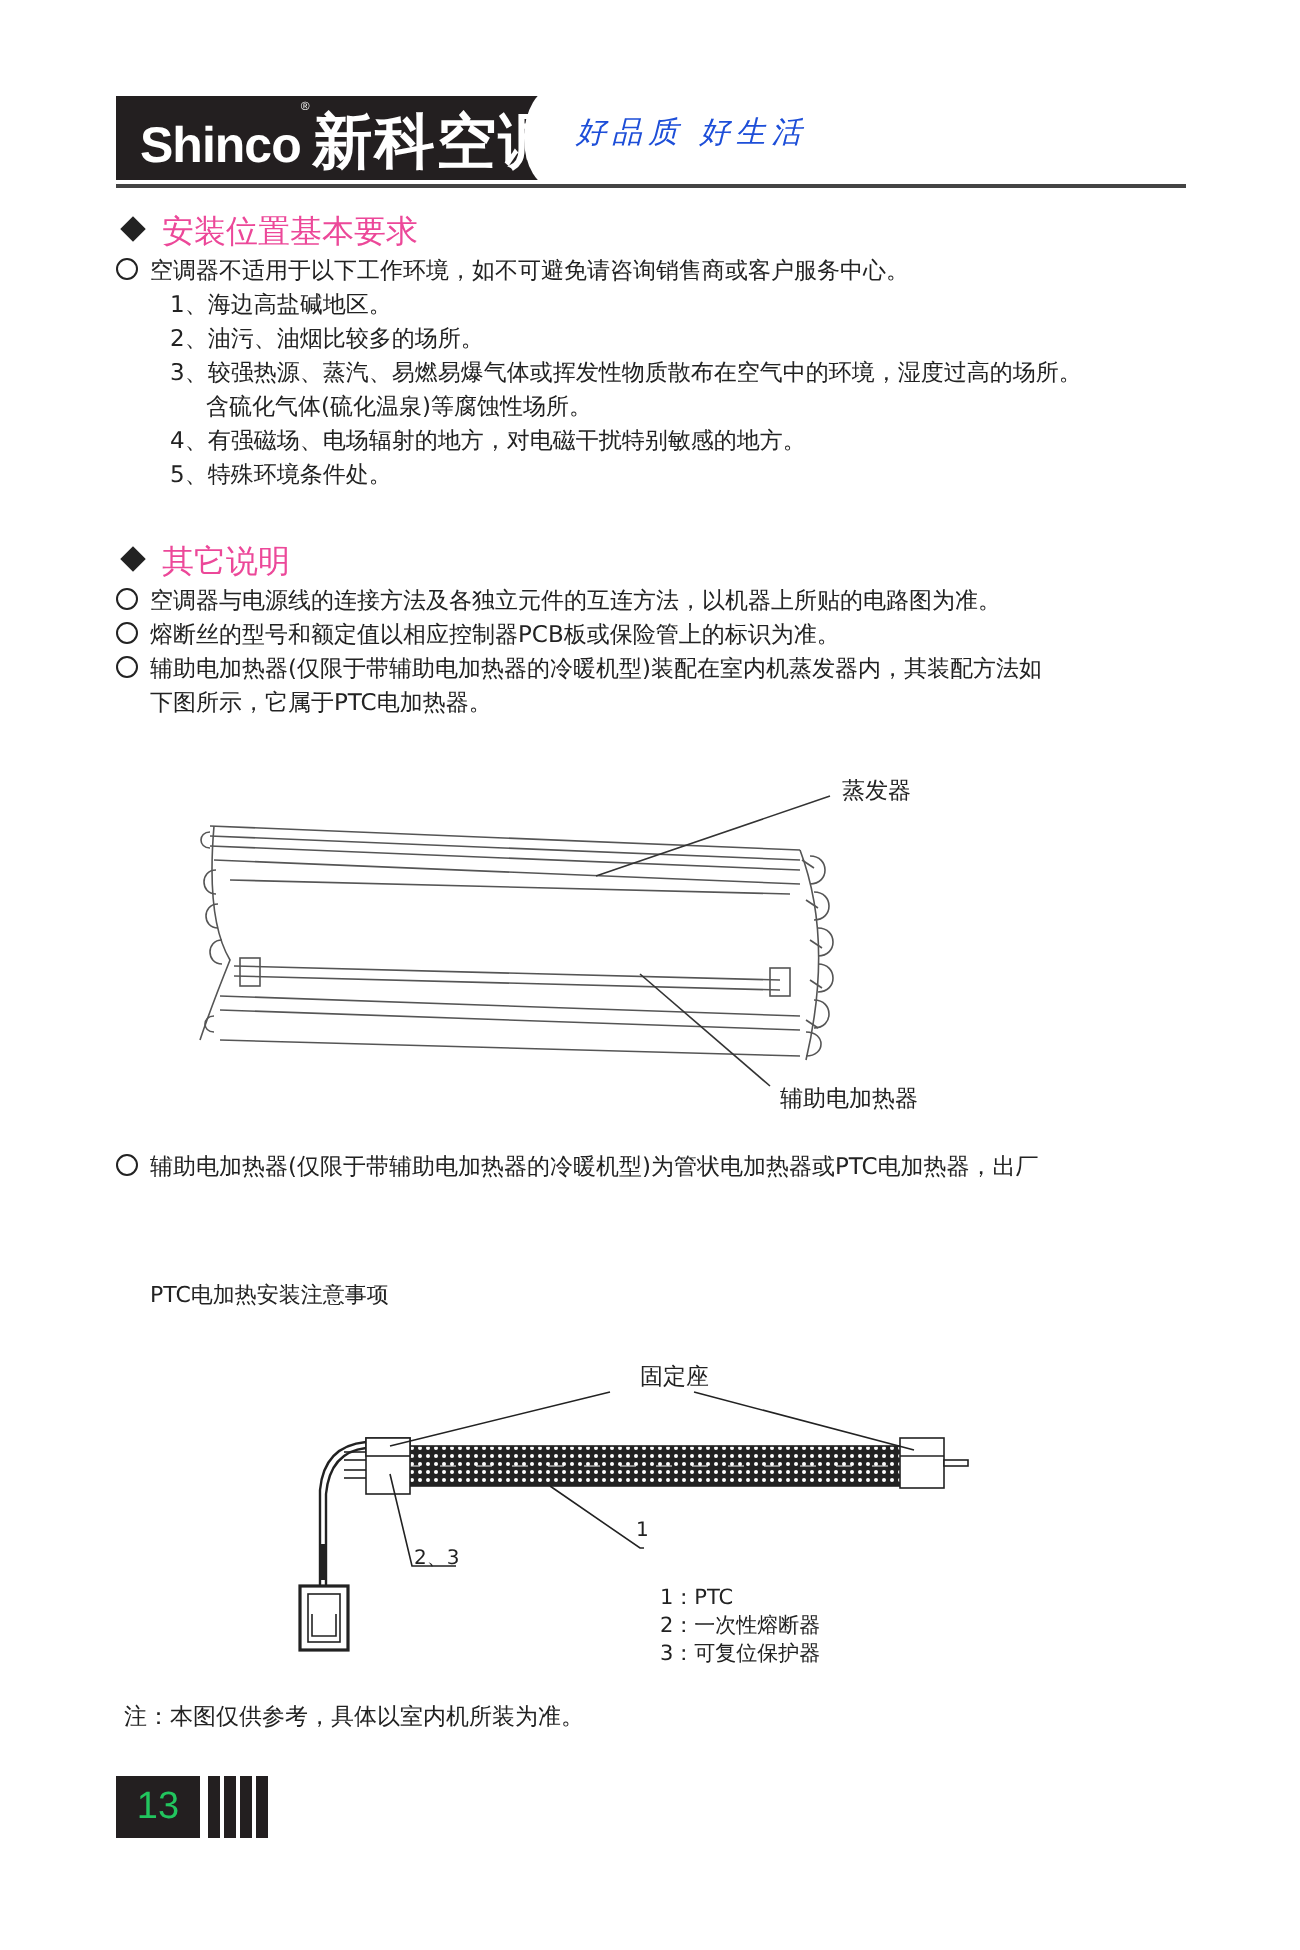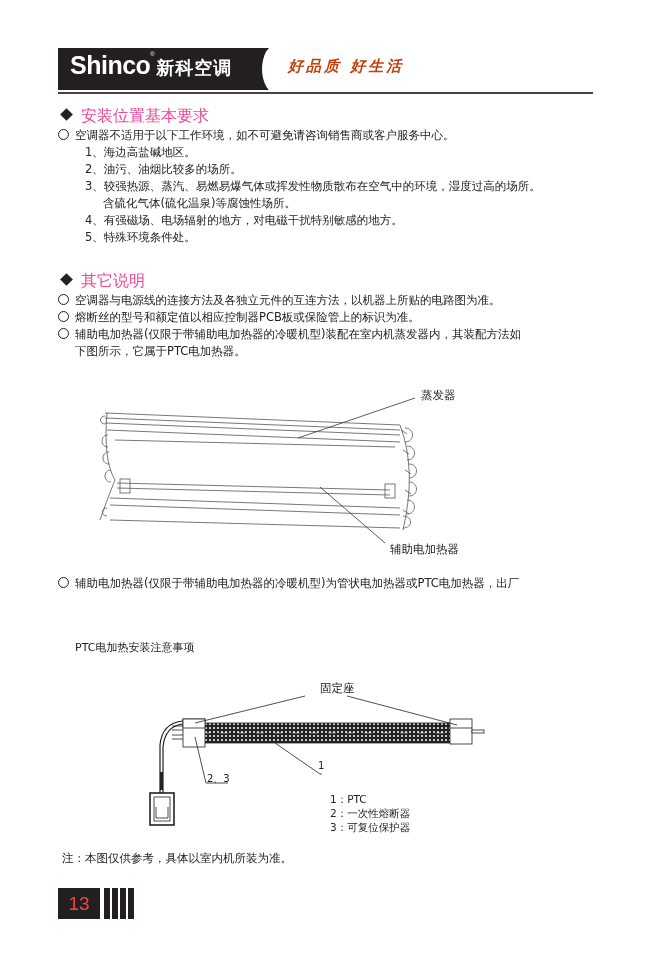--- a/index.html
+++ b/index.html
@@ -6,35 +6,35 @@
   body { width:650px; height:975px; position:relative; overflow:hidden;
          font-family:"DejaVu Sans","Liberation Sans",sans-serif; color:#222; }
   .abs { position:absolute; }
   
   .brand-box { left:58px; top:48px; width:218px; height:42px; background:#231f20; }
   .brand-curve { left:262px; top:44px; width:30px; height:50px; background:#fff;
                  border-radius:50% 0 0 50% / 50% 0 0 50%; }
   .brand-text { left:70px; top:51px; color:#fff; font-family:"Liberation Sans",sans-serif;
                 font-weight:bold; font-size:25px; letter-spacing:-0.5px; white-space:nowrap; }
   .brand-text .reg { font-size:6px; vertical-align:top; font-weight:normal; margin-right:2px; }
-  .brand-text .cn { font-size:18px; letter-spacing:1px; }
+  .brand-text .cn { font-size:30px; letter-spacing:1px; }
   .slogan { left:288px; top:57px; font-family:"DejaVu Serif",serif; font-style:italic;
-            font-weight:bold; font-size:15px; color:#c2410c; letter-spacing:3px; white-space:nowrap; }
+            font-weight:normal; font-size:15px; color:#1d4ed8; letter-spacing:3px; white-space:nowrap; }
   .header-rule { left:58px; top:92px; width:535px; height:2px; background:#444; }
   
   .h2 { font-size:16px; color:#ec4899; white-space:nowrap; }
   .h2 .diamond { display:inline-block; width:9px; height:9px; background:#222;
                  transform:rotate(45deg); margin:0 10px 2px 4px; }
   .line { font-size:11.5px; line-height:17px; white-space:nowrap; color:#222; }
   .bullet { display:inline-block; width:9px; height:9px; border:1px solid #222; border-radius:50%;
             margin-right:6px; vertical-align:-1px; }
   .indent1 { padding-left:27px; }
   .indent2 { padding-left:45px; }
   .label { font-size:11.5px; color:#222; white-space:nowrap; }
-  .page-num { left:58px; top:888px; width:42px; height:31px; background:#231f20; color:#ef4444;
+  .page-num { left:58px; top:888px; width:42px; height:31px; background:#231f20; color:#22c55e;
               font-family:"Liberation Sans",sans-serif; font-size:19px; text-align:center; line-height:31px; }
   .page-bar { top:888px; width:6px; height:31px; background:#231f20; }
 </style>
 </head>
 <body>
 
 <div class="abs brand-box"></div>
 <div class="abs brand-curve"></div>
 <div class="abs brand-text"><span>Shinco</span><span class="reg">®</span><span class="cn">新科空调</span></div>
 <div class="abs slogan">好品质 好生活</div>

